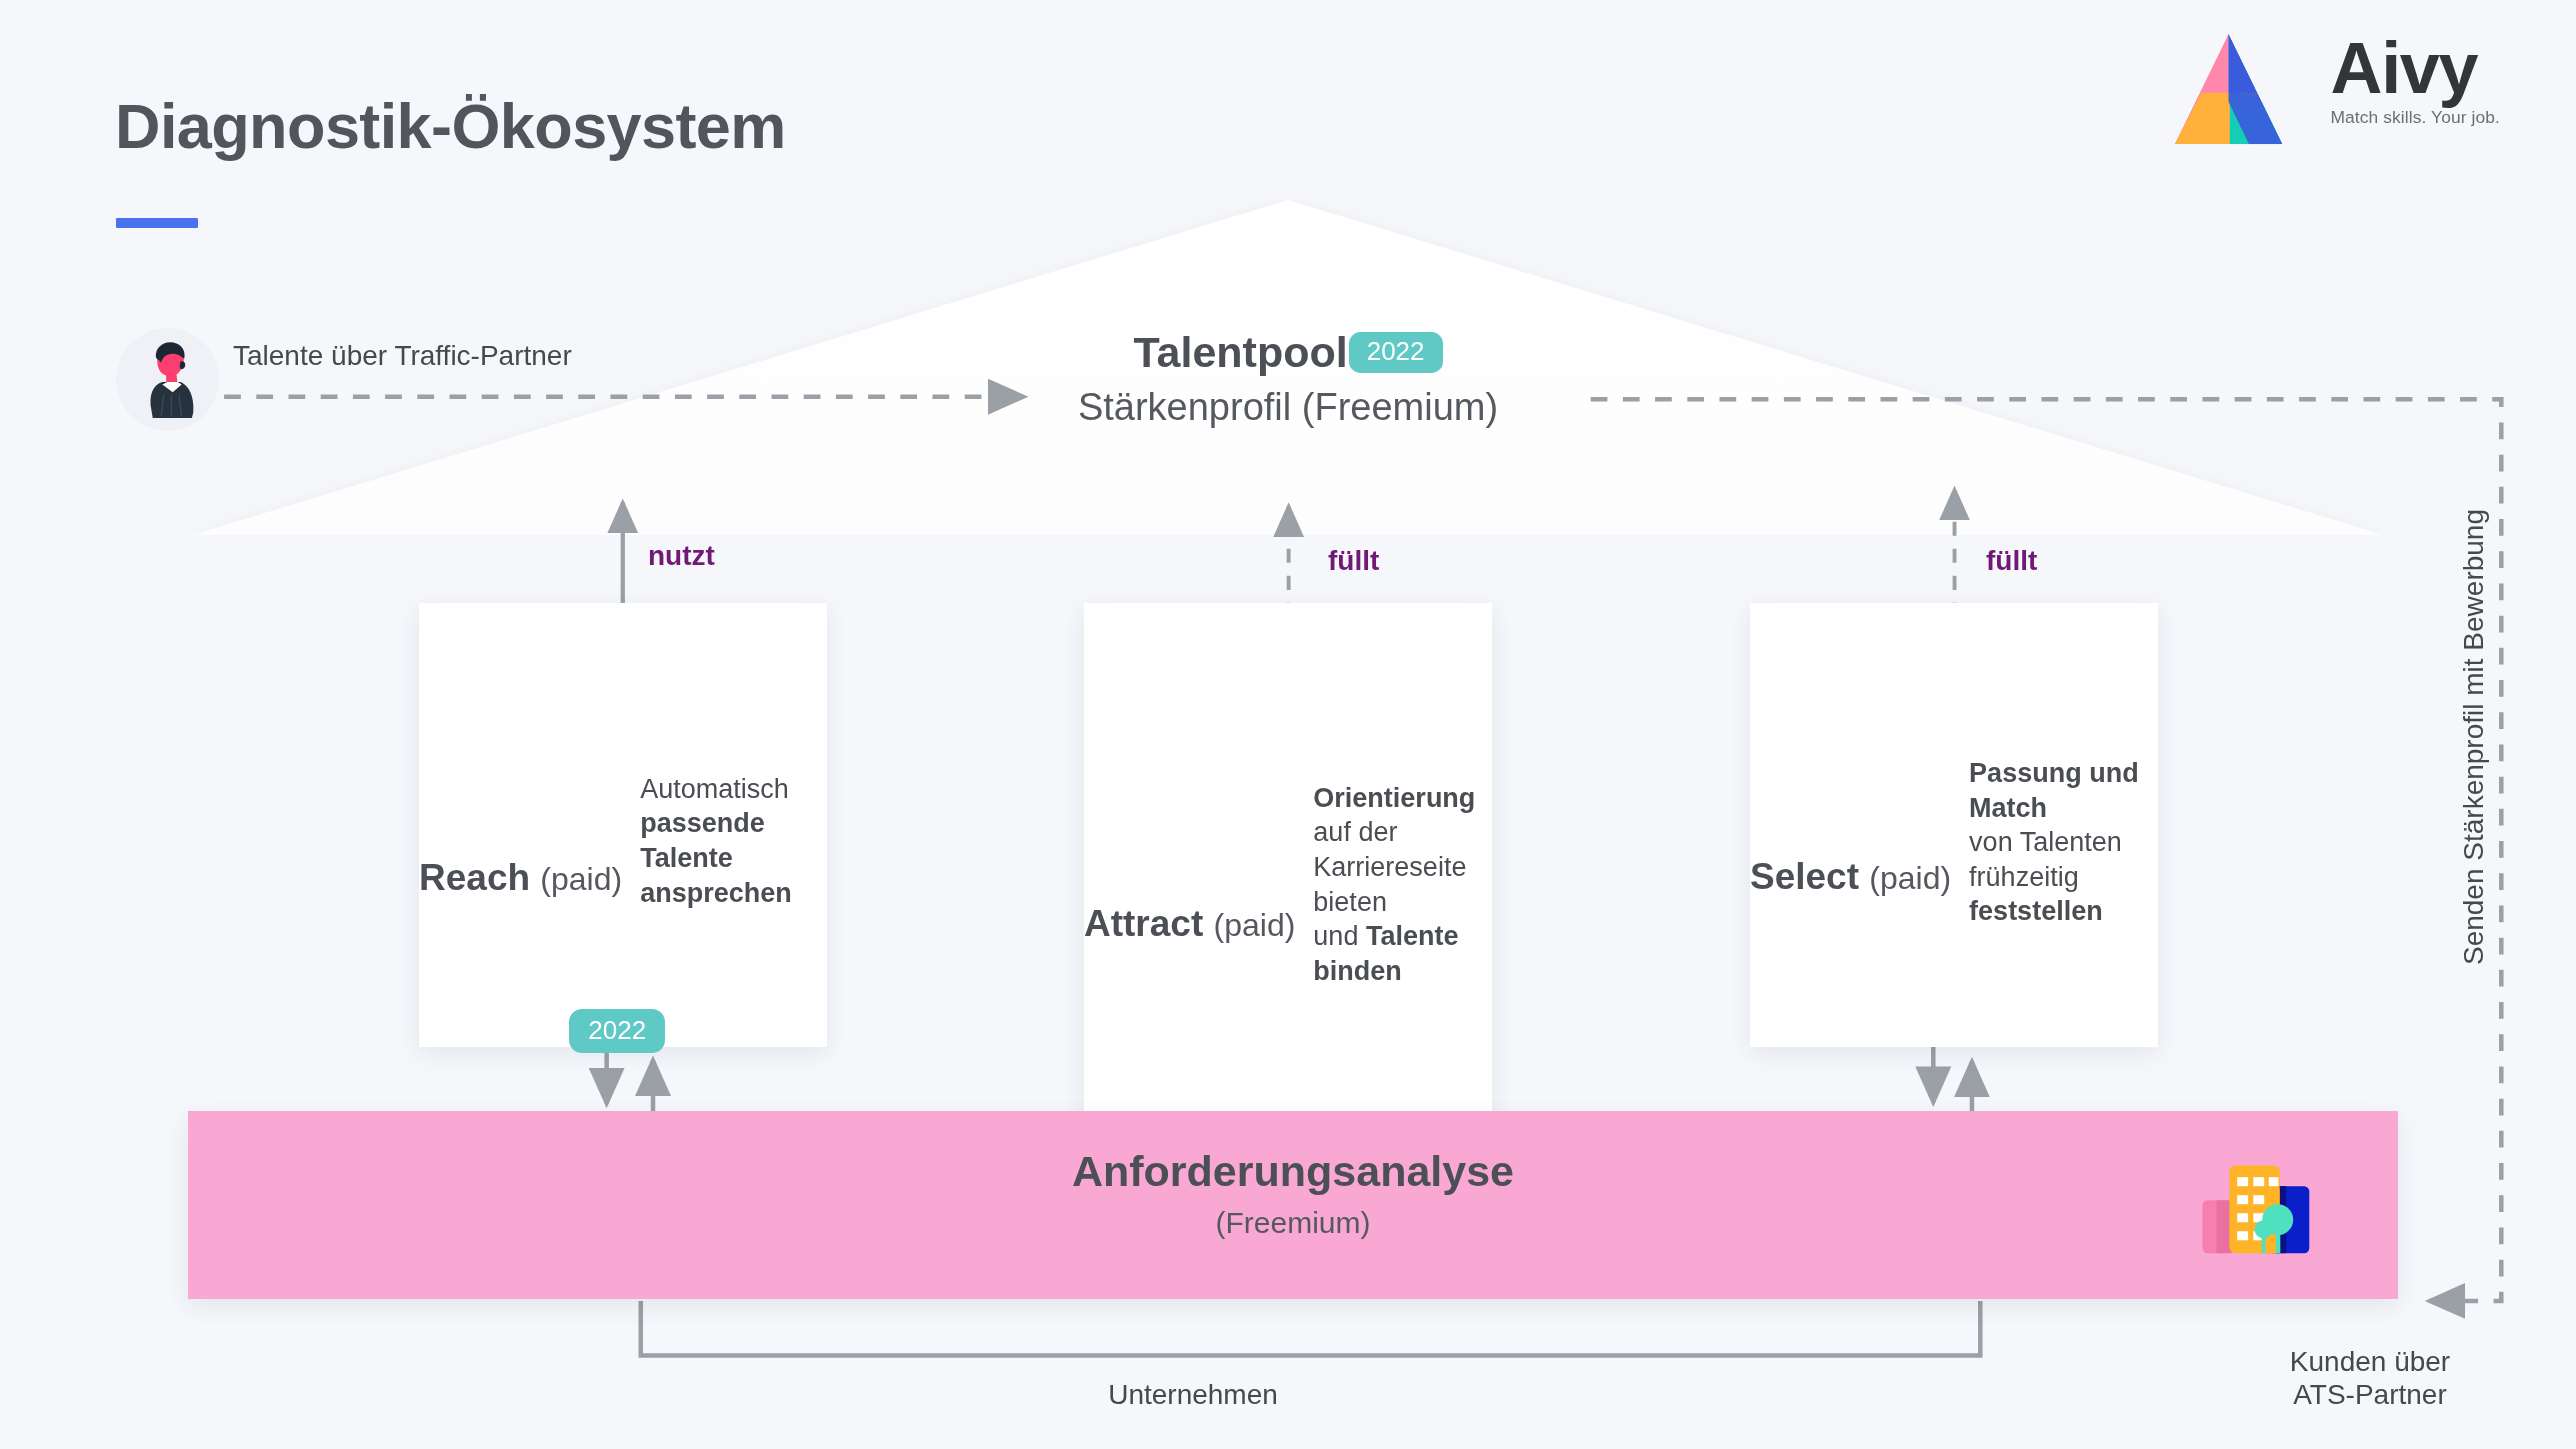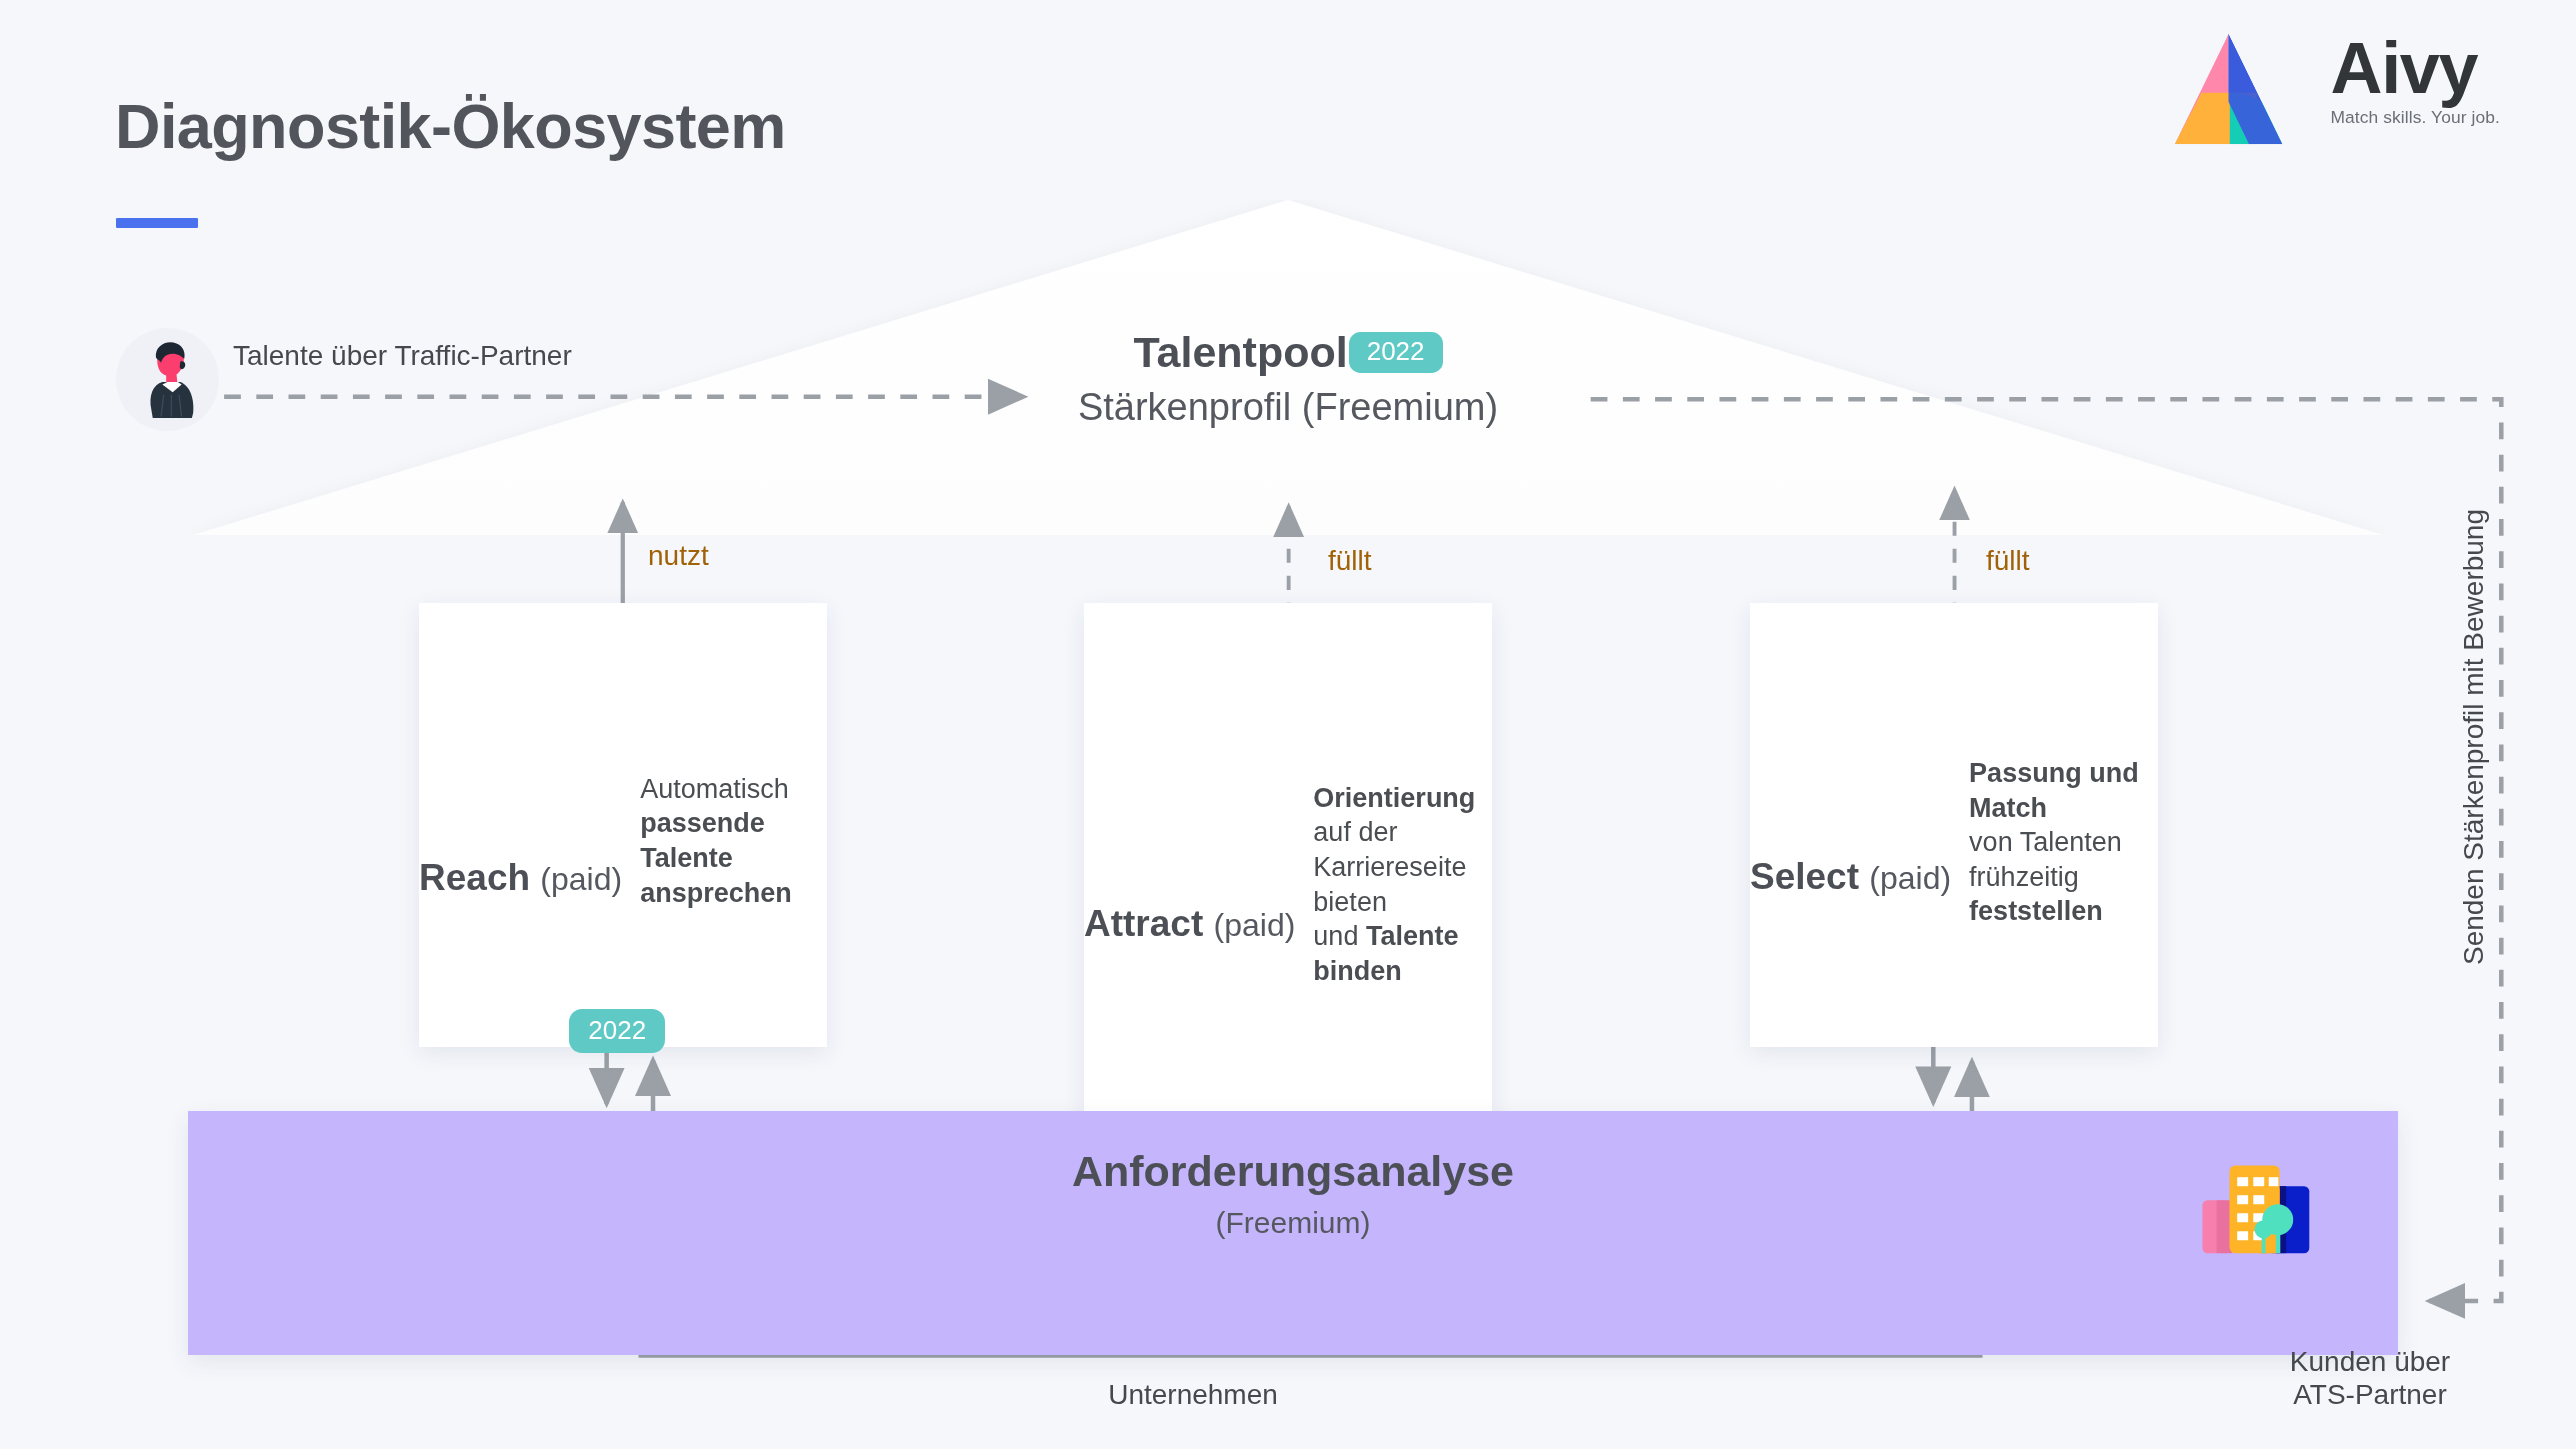--- a/index.html
+++ b/index.html
@@ -56,21 +56,21 @@
   }
   #traffic-label {
     position: absolute; left: 233px; top: 340px;
     font-size: 28px; color: #45484d; white-space: nowrap;
   }
 
   
   #lines { position: absolute; left: 0; top: 0; width: 2576px; height: 1449px; }
 
   
-  .link-label { position: absolute; font-size: 28px; color: #a16207; white-space: nowrap; }
+  .link-label { position: absolute; font-size: 28px; color: #701a75; white-space: nowrap; font-weight: bold; }
   #label-nutzt  { left: 648px; top: 540px; }
   #label-fuellt-1 { left: 1328px; top: 545px; }
   #label-fuellt-2 { left: 1986px; top: 545px; }
 
   
   .card {
     position: absolute; background: #ffffff;
     box-shadow: 0 6.4px 22px rgba(40,50,80,0.085);
     display: flex; flex-direction: row; align-items: center;
   }
@@ -92,22 +92,22 @@
   #card-select .card-desc   { margin-top: 35px; }
 
   #reach-badge {
     position: absolute; left: 569px; top: 1009px;
     background: #5fc9c5; color: #fff; border-radius: 13px;
     font-size: 26px; padding: 7.7px 19.3px 10.3px; line-height: 1;
   }
 
   
   #bottom-bar {
-    position: absolute; left: 188px; top: 1111px; width: 2210px; height: 244px;
-    background: #c4b5fd; box-shadow: 0 7.7px 23px rgba(40,50,80,0.09);
+    position: absolute; left: 188px; top: 1111px; width: 2210px; height: 188px;
+    background: #f9a8d4; box-shadow: 0 7.7px 23px rgba(40,50,80,0.09);
   }
   #bottom-title {
     position: absolute; left: 0; top: 36px; width: 100%; text-align: center;
     font-size: 43px; font-weight: 700; color: #4c5056;
   }
   #bottom-sub {
     position: absolute; left: 0; top: 95px; width: 100%; text-align: center;
     font-size: 30px; color: #55595f;
   }
   #building-icon { position: absolute; right: 77px; top: 43px; width: 129px; height: 103px; }

